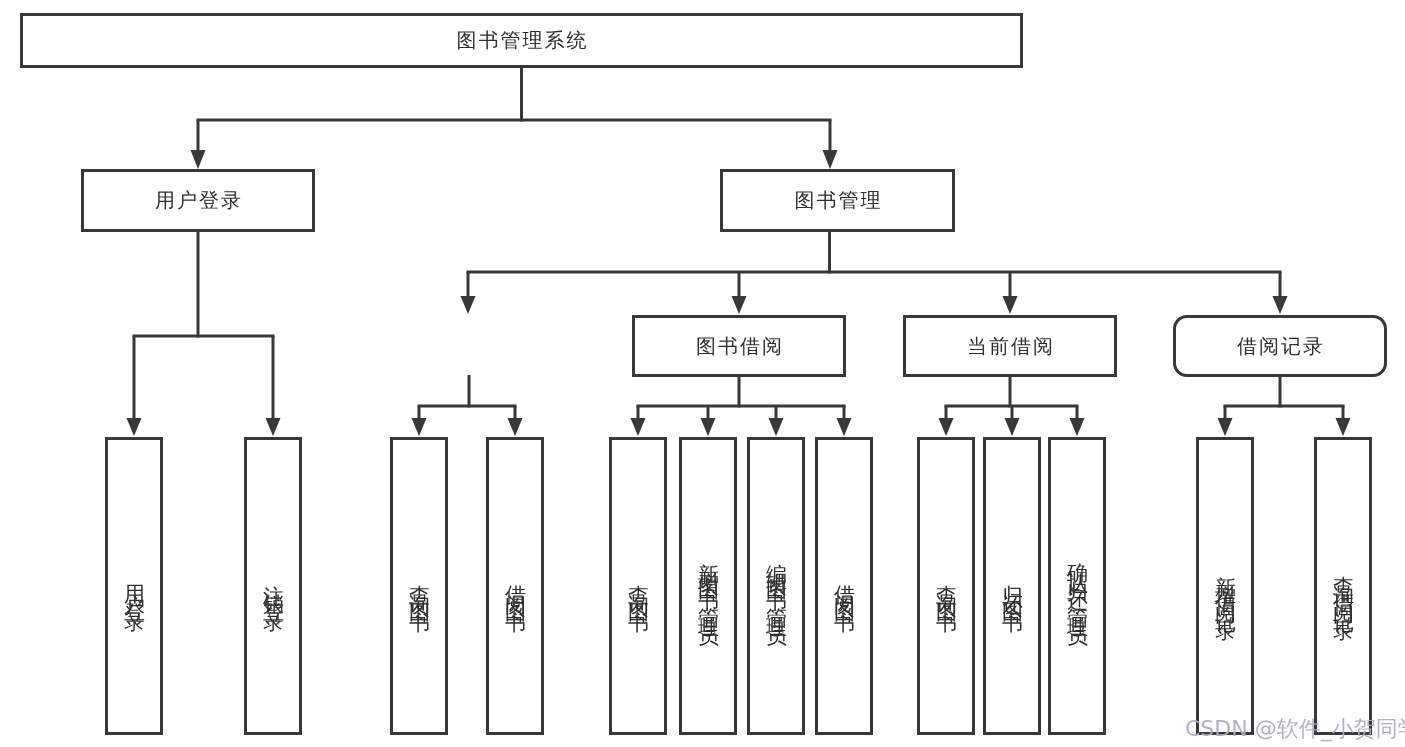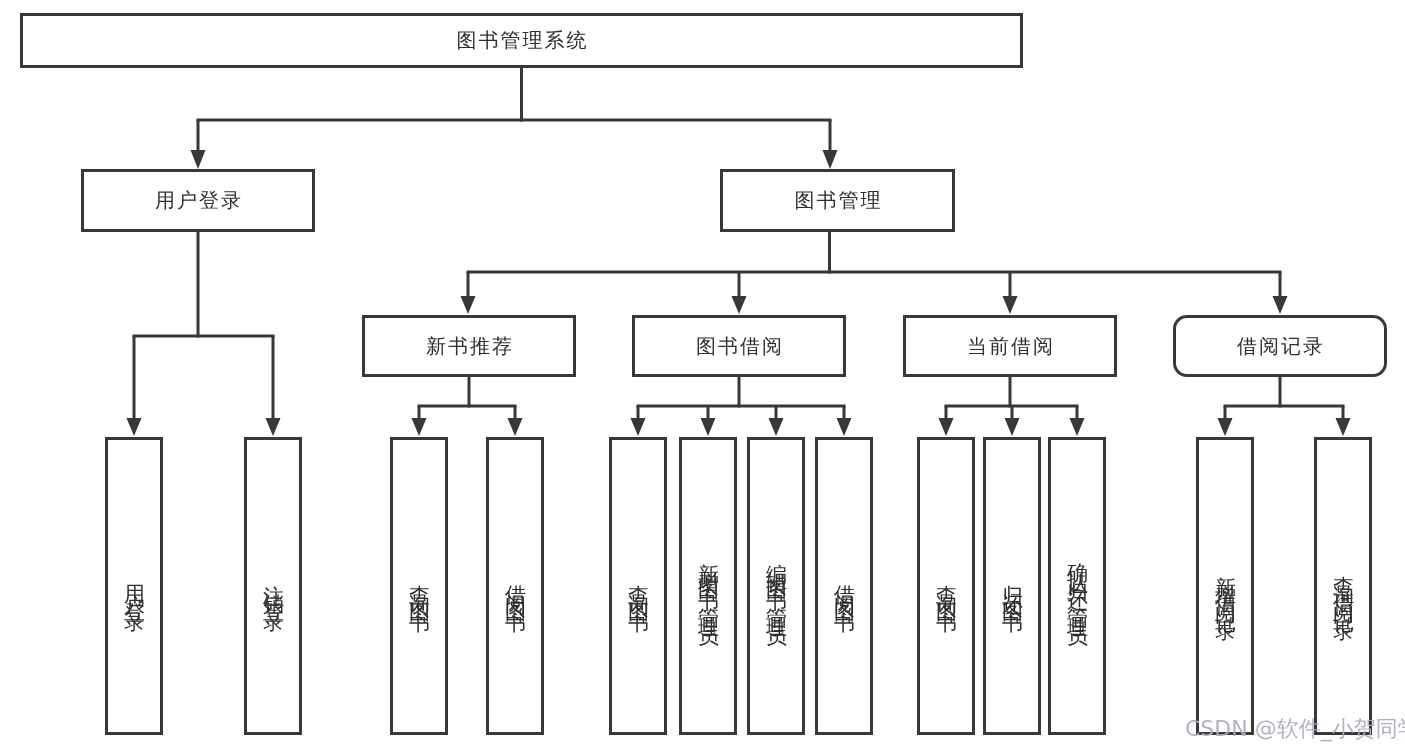--- a/index.html
+++ b/index.html
@@ -125,21 +125,20 @@
       <polygon points="1217.5,418 1232.5,418 1225,436"></polygon>
       <polygon points="1335.5,418 1350.5,418 1343,436"></polygon>
     </g>
   </svg>
 
   <div class="box hbox" style="left:20px; top:13px; width:1003px; height:55px;">图书管理系统</div>
 
   <div class="box hbox" style="left:81px; top:169px; width:234px; height:63px;">用户登录</div>
   <div class="box hbox" style="left:712px; top:169px; width:235px; height:63px;margin-left:8px;">图书管理</div>
 
-  <div class="box hbox" style="left:362px; top:315px; width:214px; height:62px;">新书推荐</div>
   <div class="box hbox" style="left:632px; top:315px; width:214px; height:62px;">图书借阅</div>
   <div class="box hbox" style="left:903px; top:315px; width:214px; height:62px;">当前借阅</div>
   <div class="box hbox" style="left:1173px; top:315px; width:214px; height:62px;border-radius:14px;">借阅记录</div>
 
   <div class="box vbox" style="left:105px; top:437px; width:58px; height:298px;">用户登录</div>
   <div class="box vbox" style="left:244px; top:437px; width:58px; height:298px;">注销登录</div>
 
   <div class="box vbox" style="left:390px; top:437px; width:58px; height:298px;">查询图书</div>
   <div class="box vbox" style="left:486px; top:437px; width:58px; height:298px;">借阅图书</div>
 

